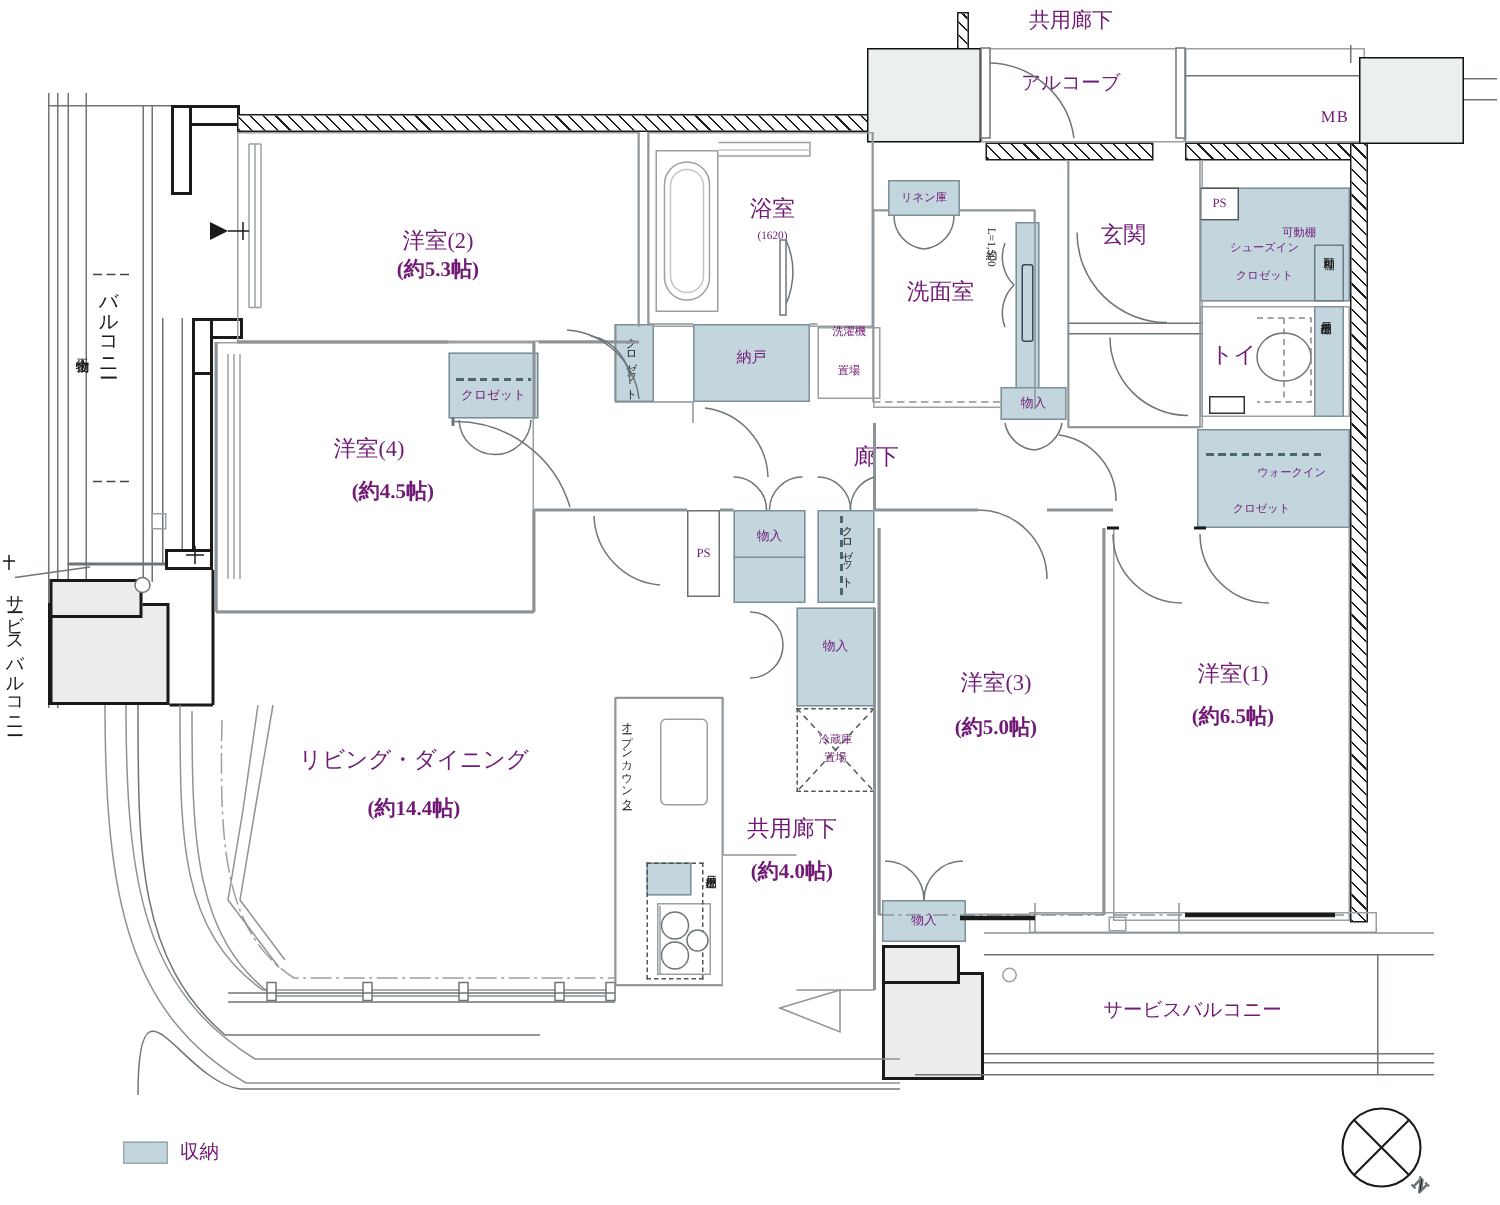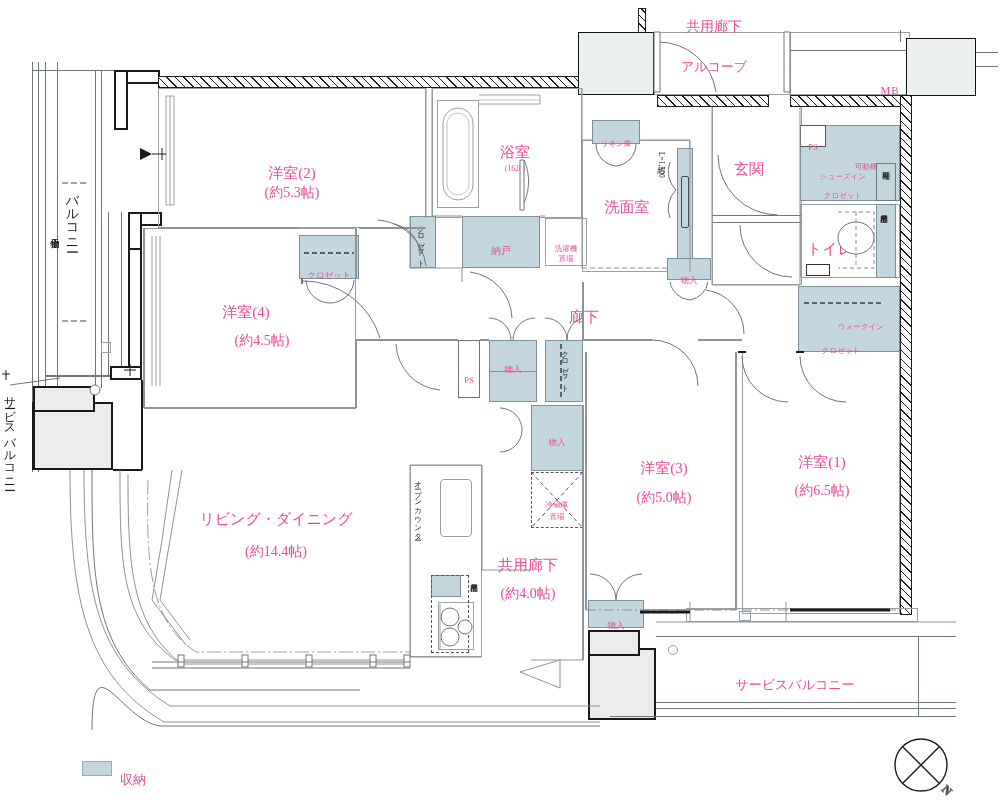--- a/index.html
+++ b/index.html
@@ -1,21 +1,21 @@
 <!DOCTYPE html>
 <html><head>
 <meta charset="utf-8">
 <style>
   html,body{margin:0;padding:0;background:#ffffff;}
   body{font-family:"Liberation Serif","DejaVu Serif",serif;}
   #plan{position:relative;width:1000px;height:803px;background:#fff;overflow:hidden;}
-  .lbl{position:absolute;color:#ec4899;white-space:nowrap;line-height:1.25;text-align:center;margin-top:12px;}
+  .lbl{position:absolute;color:#701a75;white-space:nowrap;line-height:1.25;text-align:center;}
   .vlbl{position:absolute;color:#1a1a1a;writing-mode:vertical-rl;text-orientation:upright;line-height:1;}
   .rmname{font-size:15px;}
-  .rmarea{font-size:14px;}
+  .rmarea{font-size:14px;font-weight:bold;}
   .small{font-size:10px;}
   .xsmall{font-size:8.5px;}
   .tiny{font-size:7.5px;font-family:Liberation Serif, serif;}
   .stor{position:absolute;background:#c3d6de;border:1px solid #7d8f98;box-sizing:border-box;}
   .walld{position:absolute;border:1px solid #9aa0a4;box-sizing:border-box;background:transparent;}
   .hatchw{position:absolute;box-sizing:border-box;border:1.6px solid #1d1d1d;
      background-image:repeating-linear-gradient(45deg,#1d1d1d 0 1px,transparent 1px 6px);
      background-color:#fff;}
   .solidblk{position:absolute;background:#fff;border:2px solid #1a1a1a;box-sizing:border-box;}
   .greyblk{position:absolute;background:#ececec;border:2px solid #1a1a1a;box-sizing:border-box;}
@@ -84,21 +84,21 @@
   <div class="lbl tiny" style="left:490px;top:152px;width:50px;">(1620)</div>
   <div class="walld" style="left:437px;top:100px;width:42px;height:108px;"></div>
 
   <div class="stor" style="left:410px;top:216px;width:26px;height:52px;"></div>
   <div class="vlbl tiny" style="left:417px;top:220px;">クロゼット</div>
 
   <div class="stor" style="left:462px;top:216px;width:78px;height:52px;"></div>
   <div class="lbl small" style="left:462px;top:233px;width:78px;">納戸</div>
 
   <div class="walld" style="left:545px;top:218px;width:42px;height:48px;"></div>
-  <div class="lbl tiny" style="left:545px;top:232px;width:42px;">洗濯機</div>
+  <div class="lbl tiny" style="left:545px;top:216px;width:42px;">洗濯機</div>
   <div class="lbl tiny" style="left:545px;top:242px;width:42px;">置場</div>
 
   <div class="walld" style="left:582px;top:140px;width:108px;height:132px;"></div>
   <div class="lbl rmname" style="left:592px;top:186px;width:70px;">洗面室</div>
   <div class="vlbl tiny" style="left:657px;top:152px;writing-mode:vertical-rl;text-orientation:mixed;">L=約1,500</div>
 
   <div class="stor" style="left:592px;top:120px;width:48px;height:24px;"></div>
   <div class="lbl tiny" style="left:592px;top:127px;width:48px;">リネン庫</div>
 
   <div class="stor" style="left:677px;top:148px;width:16px;height:112px;"></div>

